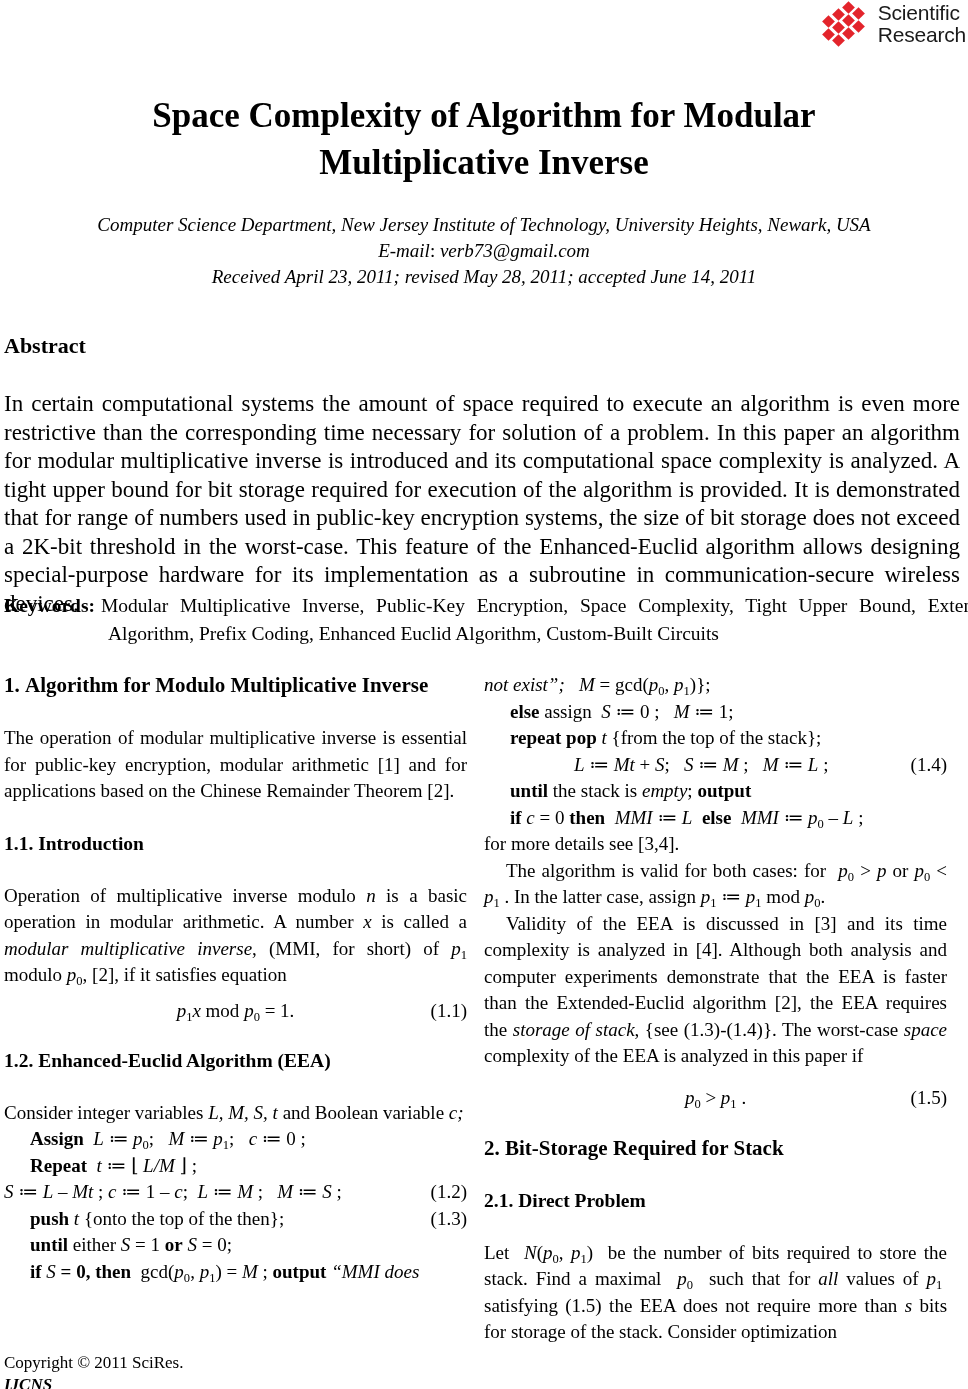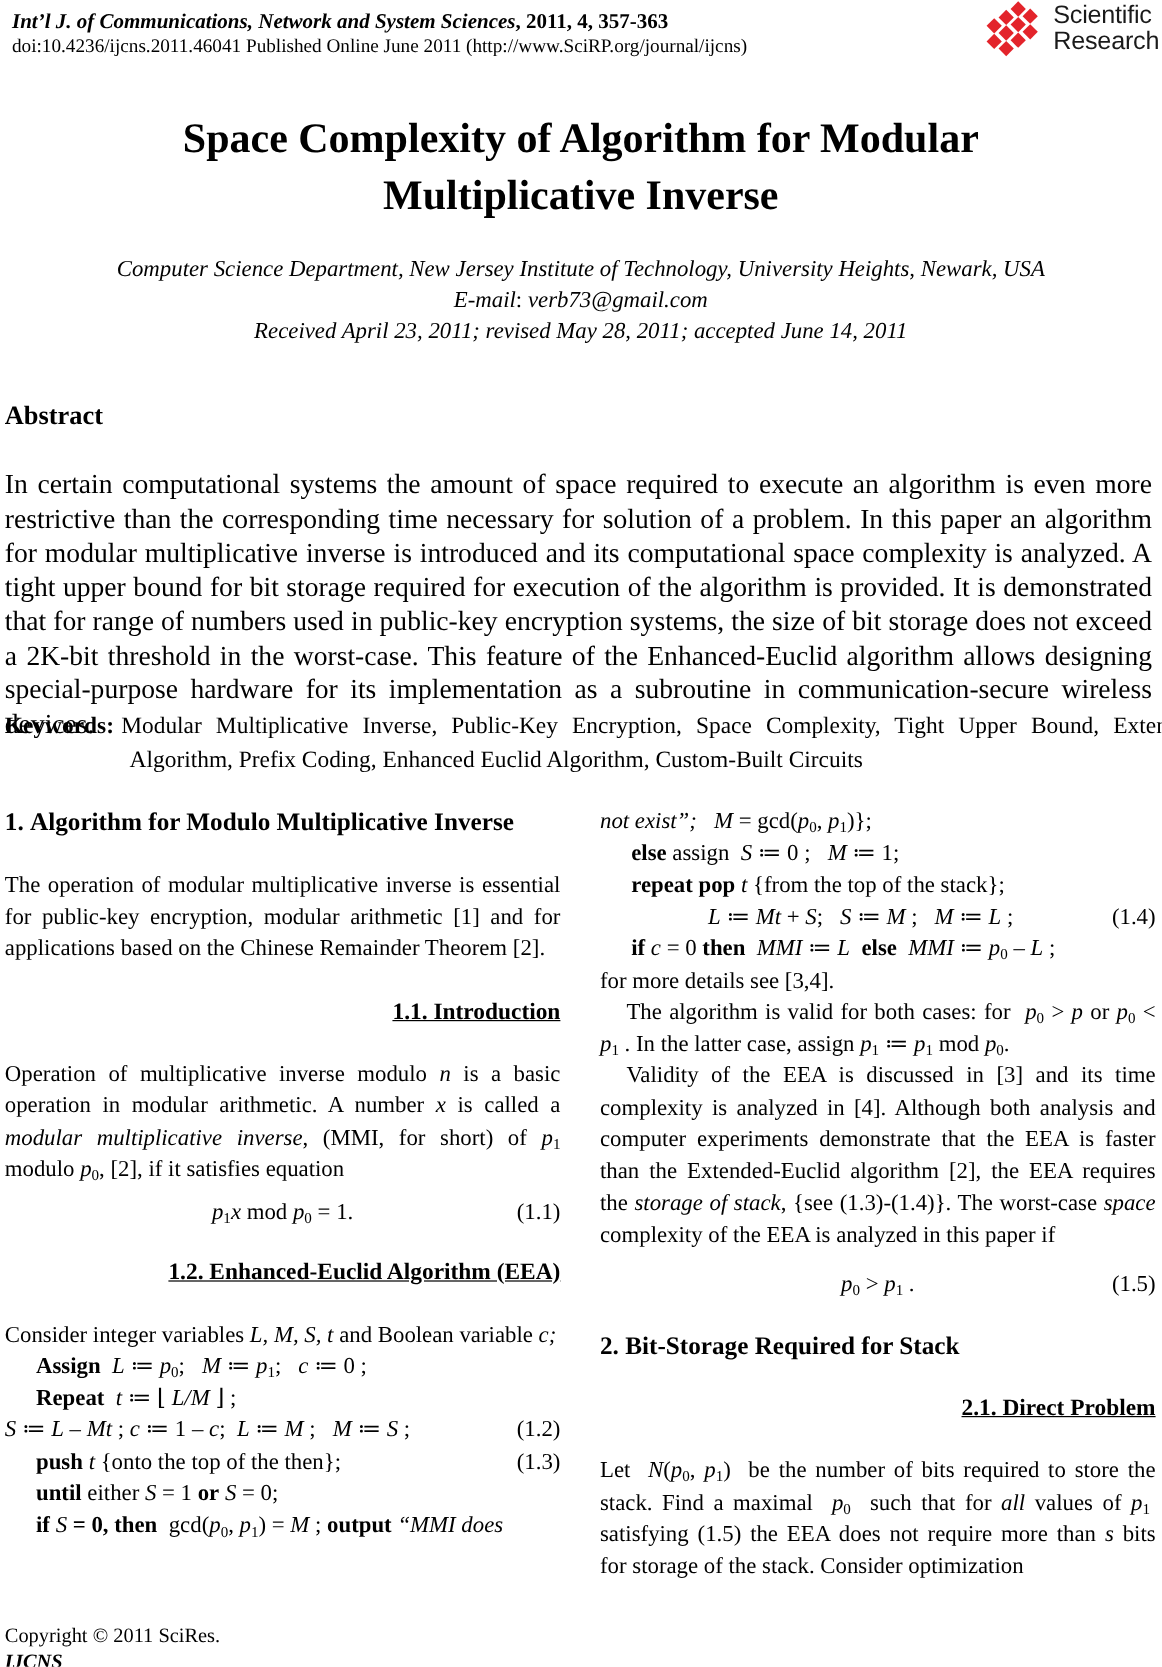--- a/index.html
+++ b/index.html
@@ -149,40 +149,39 @@
   
   .col {
     position: absolute;
     top: 672px;
     width: 463px;
     font-size: 19px;
     line-height: 26.5px;
     text-align: justify;
   }
   .col-left  { left: 4px; }
-  .col-right { left: 500px; }
+  .col-right { left: 484px; }
 
   h2.sec {
     font-weight: bold;
     font-size: 21px;
     line-height: 27px;
     margin: 0 0 0 0;
     padding: 0;
     text-align: left;
     text-indent: -19px;
     padding-left: 19px;
   }
   h3.sub {
     font-weight: bold;
     font-size: 19.5px;
     line-height: 26px;
     margin: 0;
     padding: 0;
-    text-align: right;
-    text-decoration: underline;
+    text-align: left;
   }
   p.para {
     margin: 0;
     padding: 0;
     text-align: justify;
   }
   p.indent { text-indent: 22px; }
   .gap-l  { height: 26px; }
   .gap-m  { height: 22px; }
   .gap-s  { height: 13px; }
@@ -232,24 +231,20 @@
   .footer .right {
     font-weight: bold;
     font-style: italic;
   }
 </style>
 </head>
 <body>
 
 <div class="page">
 
-  <div class="masthead">
-    <div class="mast-journal"><span>Int’l J. of Communications, Network and System Sciences</span><span class="plain">, 2011, 4, 357-363</span></div>
-    <div class="mast-doi">doi:10.4236/ijcns.2011.46041 Published Online June 2011 (http://www.SciRP.org/journal/ijcns)</div>
-  </div>
 
   <div class="logo">
     <div class="logo-mark">
       <i style="left:18.5px; top:1px;"></i>
       <i style="left:28.5px; top:7px;"></i>
       <i style="left:8.5px; top:8px;"></i>
       <i style="left:18.5px; top:14px;"></i>
       <i style="left:28.5px; top:20px;"></i>
       <i style="left:-1.5px; top:15px;"></i>
       <i style="left:8.5px; top:21px;"></i>
@@ -317,20 +312,21 @@
     </div>
   </div>
 
   <div class="col col-right">
 
     <div class="algo">
       <div class="ln"><span class="it">not exist”;</span>&nbsp;&nbsp; <span class="m">M</span> <span class="mr">=</span> <span class="mr">gcd</span><span class="mr">(</span><span class="m">p<sub>0</sub></span><span class="mr">,</span> <span class="m">p<sub>1</sub></span><span class="mr">)</span><span class="mr">};</span></div>
       <div class="ln ind1"><span class="b">else</span> <span>assign</span>&nbsp; <span class="m">S</span> <span class="mr">≔ 0 ;</span>&nbsp;&nbsp; <span class="m">M</span> <span class="mr">≔ 1;</span></div>
       <div class="ln ind1"><span class="b">repeat pop</span> <span class="m">t</span> <span>{from the top of the stack};</span></div>
       <div class="ln ind2"><span class="m">L</span> <span class="mr">≔</span> <span class="m">Mt</span> <span class="mr">+</span> <span class="m">S</span><span class="mr">;</span>&nbsp;&nbsp; <span class="m">S</span> <span class="mr">≔</span> <span class="m">M</span> <span class="mr">;</span>&nbsp;&nbsp; <span class="m">M</span> <span class="mr">≔</span> <span class="m">L</span> <span class="mr">;</span><span class="eqno">(1.4)</span></div>
+      <div class="ln ind1"><span class="b">until</span> <span>the stack is</span> <span class="it">empty</span><span class="mr">;</span> <span class="b">output</span></div>
       <div class="ln ind1"><span class="b">if</span> <span class="m">c</span> <span class="mr">= 0</span> <span class="b">then</span>&nbsp; <span class="it">MMI</span> <span class="mr">≔</span> <span class="m">L</span>&nbsp; <span class="b">else</span>&nbsp; <span class="it">MMI</span> <span class="mr">≔</span> <span class="m">p<sub>0</sub></span> <span class="mr">–</span> <span class="m">L</span> <span class="mr">;</span></div>
     </div>
 
     <p class="para">for more details see [3,4].</p>
 
     <p class="para indent"><span>The algorithm is valid for both cases: for</span> &nbsp;<span class="m">p<sub>0</sub></span> <span class="mr">&gt;</span> <span class="m">p</span> <span>or</span> <span class="m">p<sub>0</sub></span> <span class="mr">&lt;</span> <span class="m">p<sub>1</sub></span> <span>. In the latter case, assign</span> <span class="m">p<sub>1</sub></span> <span class="mr">≔</span> <span class="m">p<sub>1</sub></span> <span class="mr">mod</span> <span class="m">p<sub>0</sub></span><span class="mr">.</span></p>
 
     <p class="para indent"><span>Validity of the EEA is discussed in [3] and its time complexity is analyzed in [4]. Although both analysis and computer experiments demonstrate that the EEA is faster than the Extended-Euclid algorithm [2], the EEA requires the</span> <i>storage of stack</i><span>, {see (1.3)-(1.4)}. The worst-case</span> <i>space</i> <span>complexity of the EEA is analyzed in this paper if</span></p>
 
     <div class="gap-s"></div>

